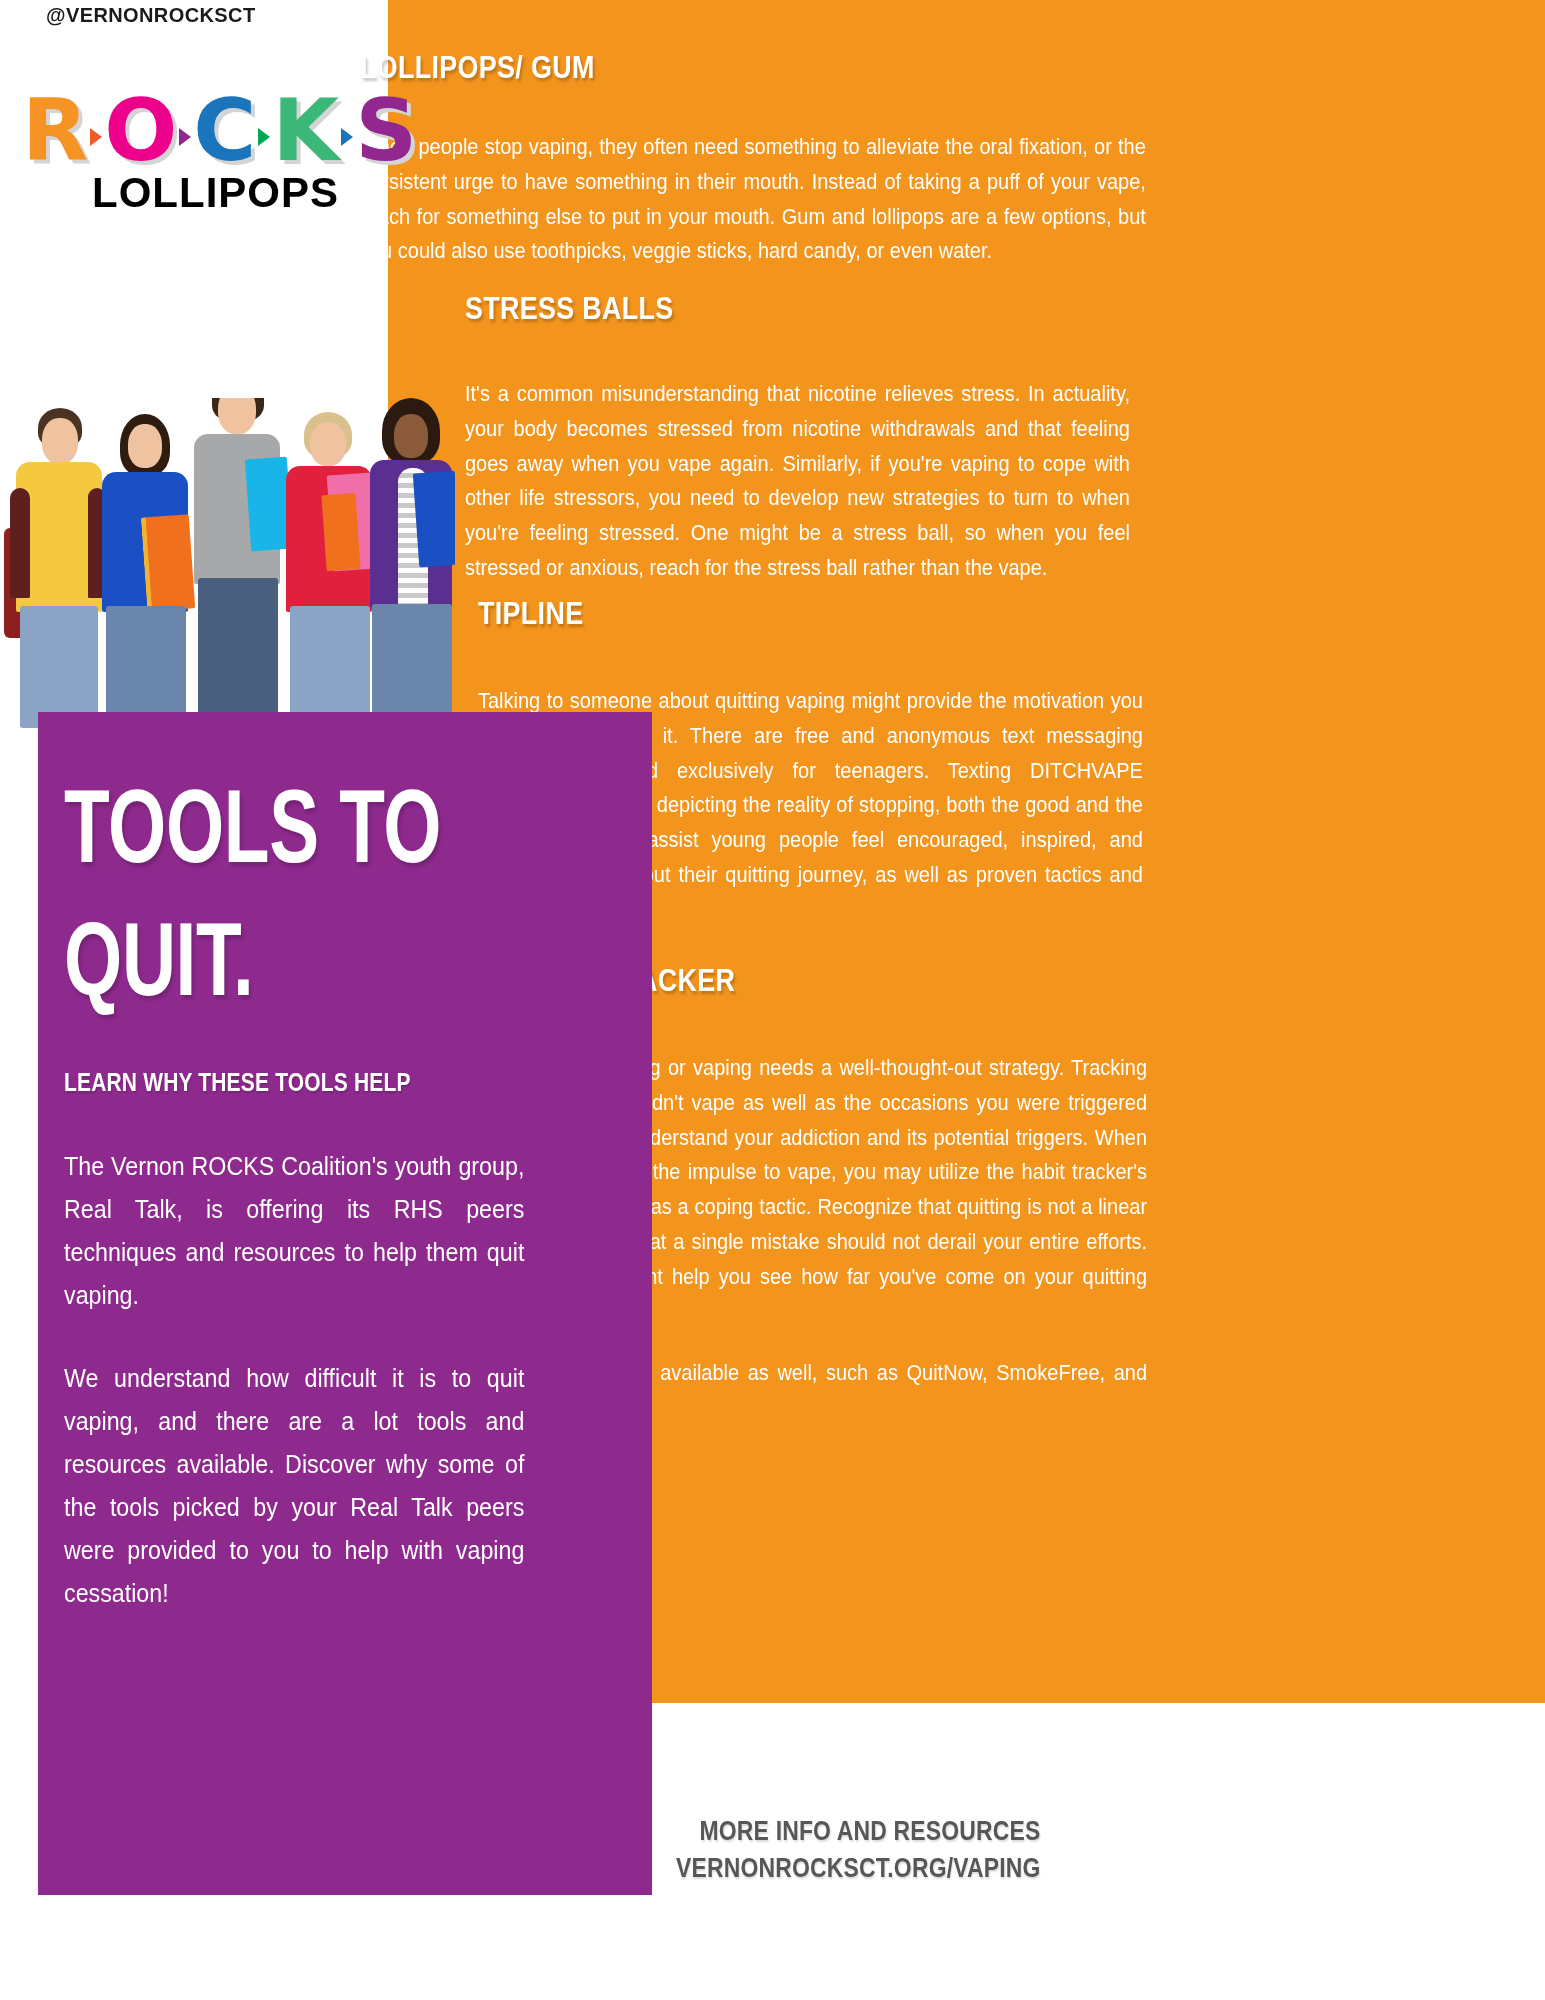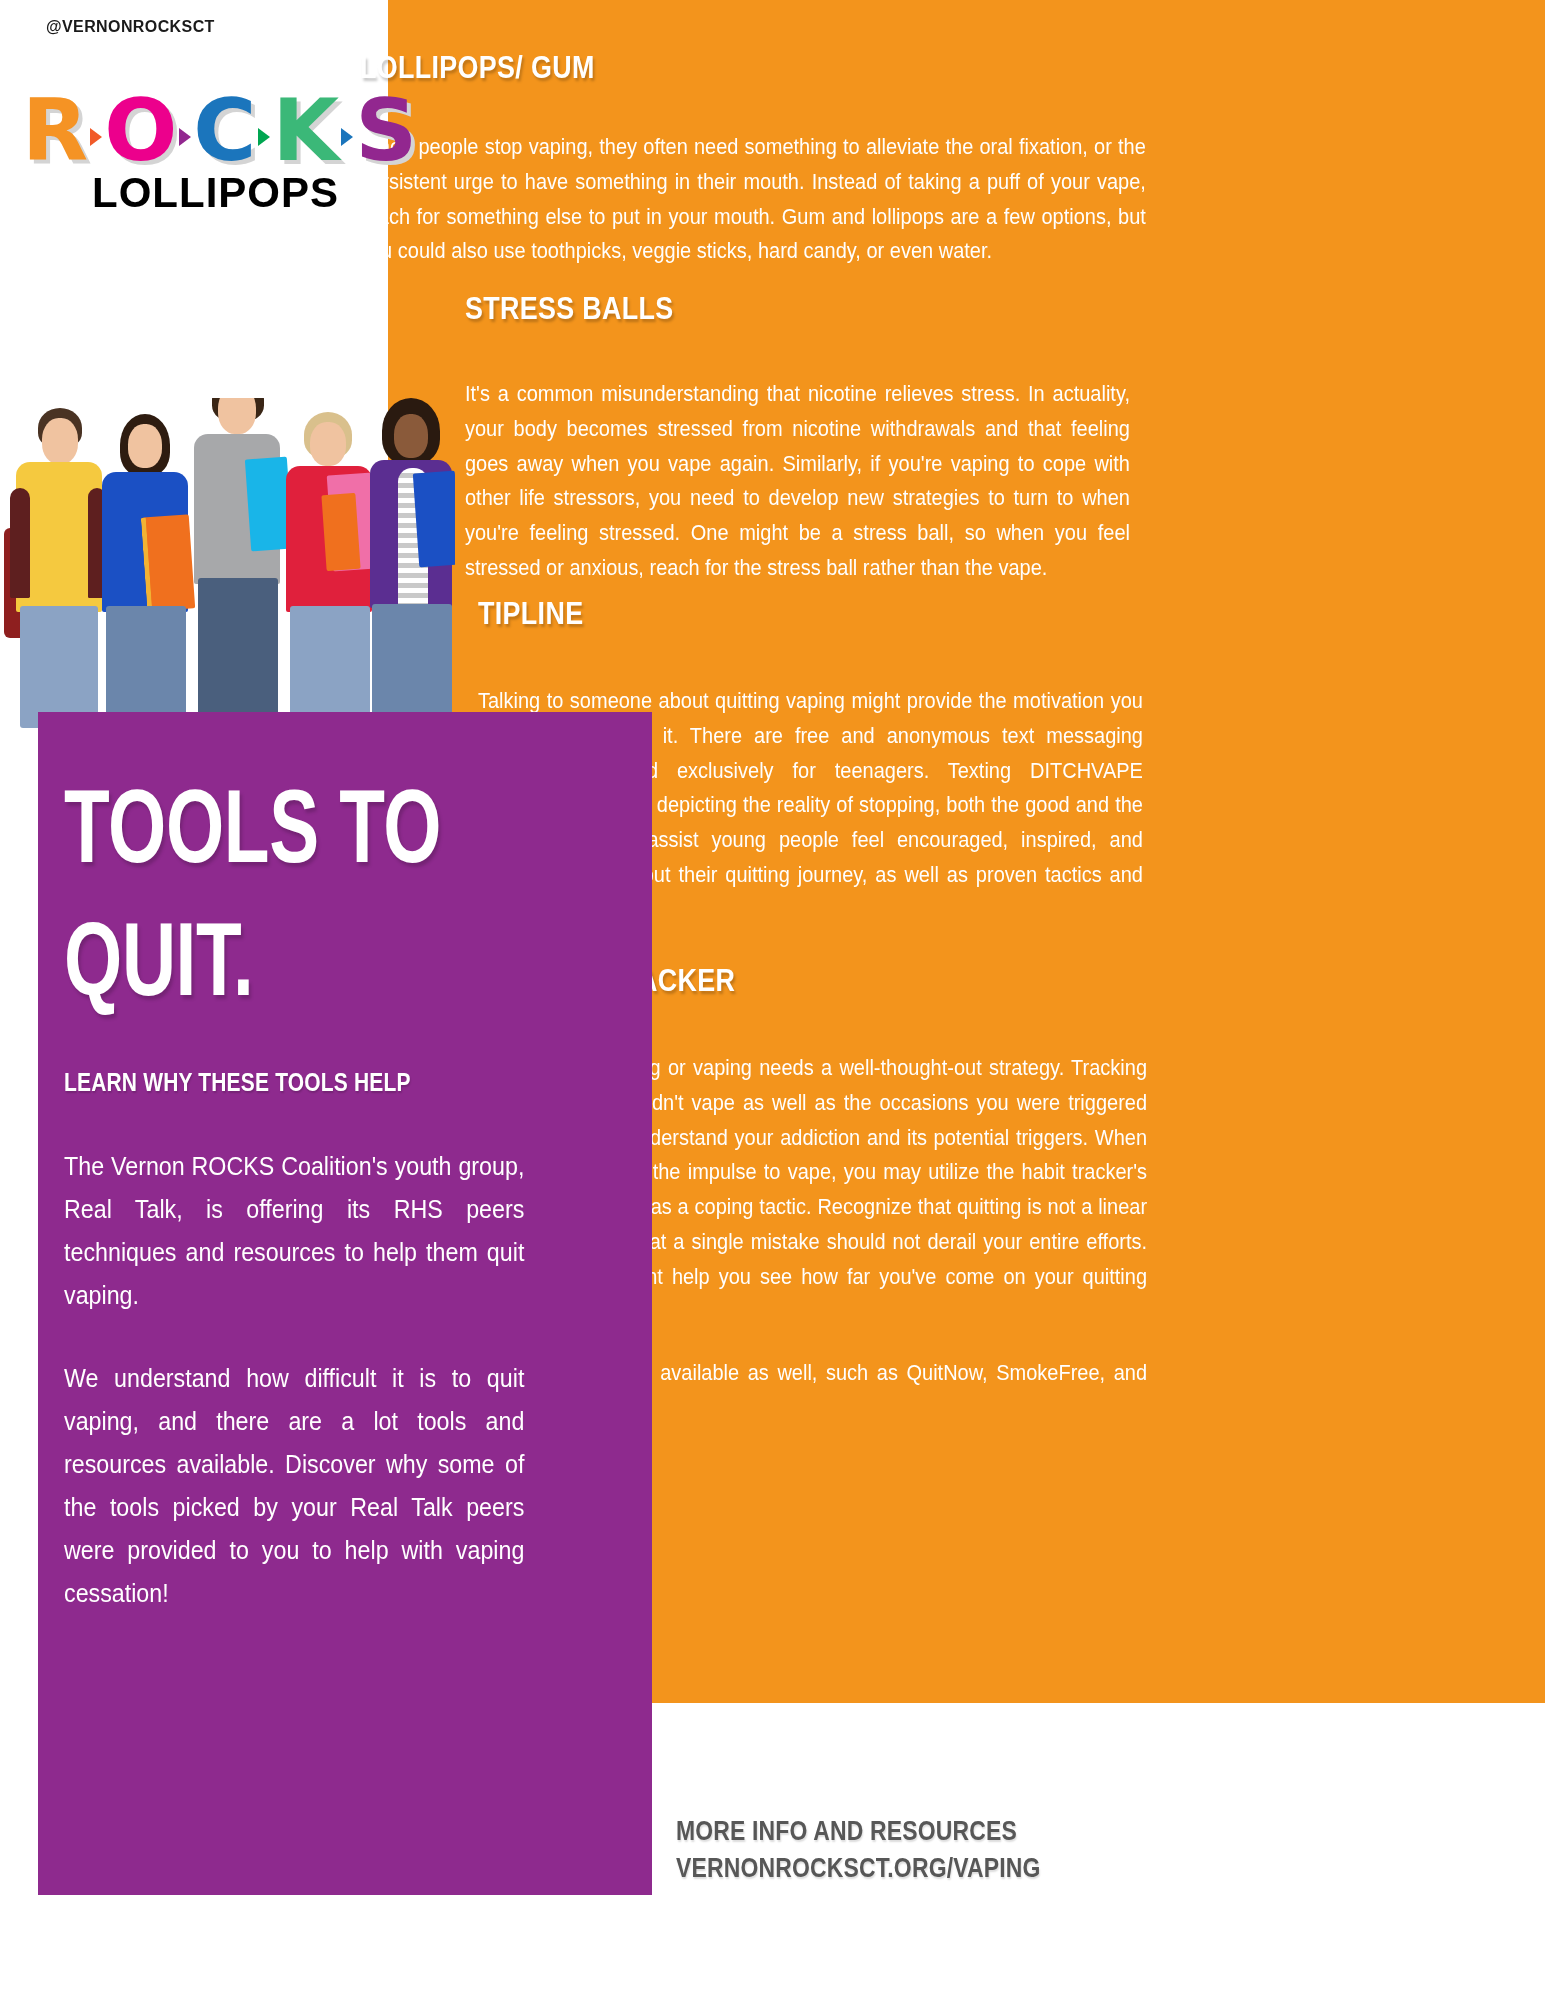--- a/index.html
+++ b/index.html
@@ -37,22 +37,22 @@
     width: 614px;
     height: 1183px;
     background: #8E2A8E;
     z-index: 5;
   }
 
   
   .handle {
     position: absolute;
     left: 46px;
-    top: 18px;
-    font-size: 16px;
+    top: 4px;
+    font-size: 20px;
     font-weight: bold;
     letter-spacing: 0.4px;
     color: #1a1a1a;
     font-family: "Liberation Sans", sans-serif;
     z-index: 8;
   }
 
   
   .logo {
     position: absolute;
@@ -227,20 +227,21 @@
   }
   .purple-body.p1 { margin-top: 48px; }
   .purple-body.p2 { margin-top: 40px; }
 
   
   .footer {
     position: absolute;
     left: 676px;
     top: 1813px;
     z-index: 6;
+    text-align: right;
   }
   .footer-line {
     font-family: "Liberation Sans", sans-serif;
     font-weight: bold;
     font-size: 27px;
     color: #575757;
     letter-spacing: 0.2px;
     line-height: 1.36;
     transform: scaleX(0.85);
     transform-origin: left top;

